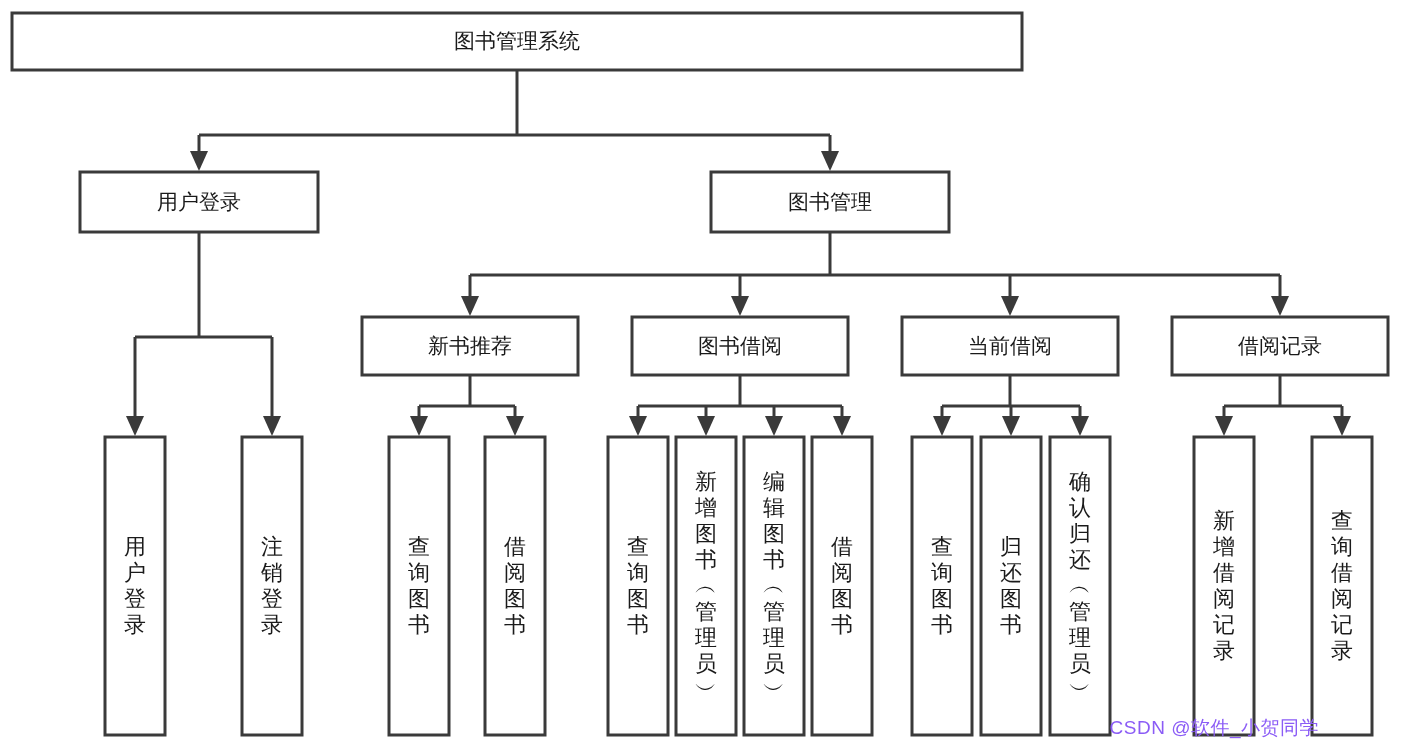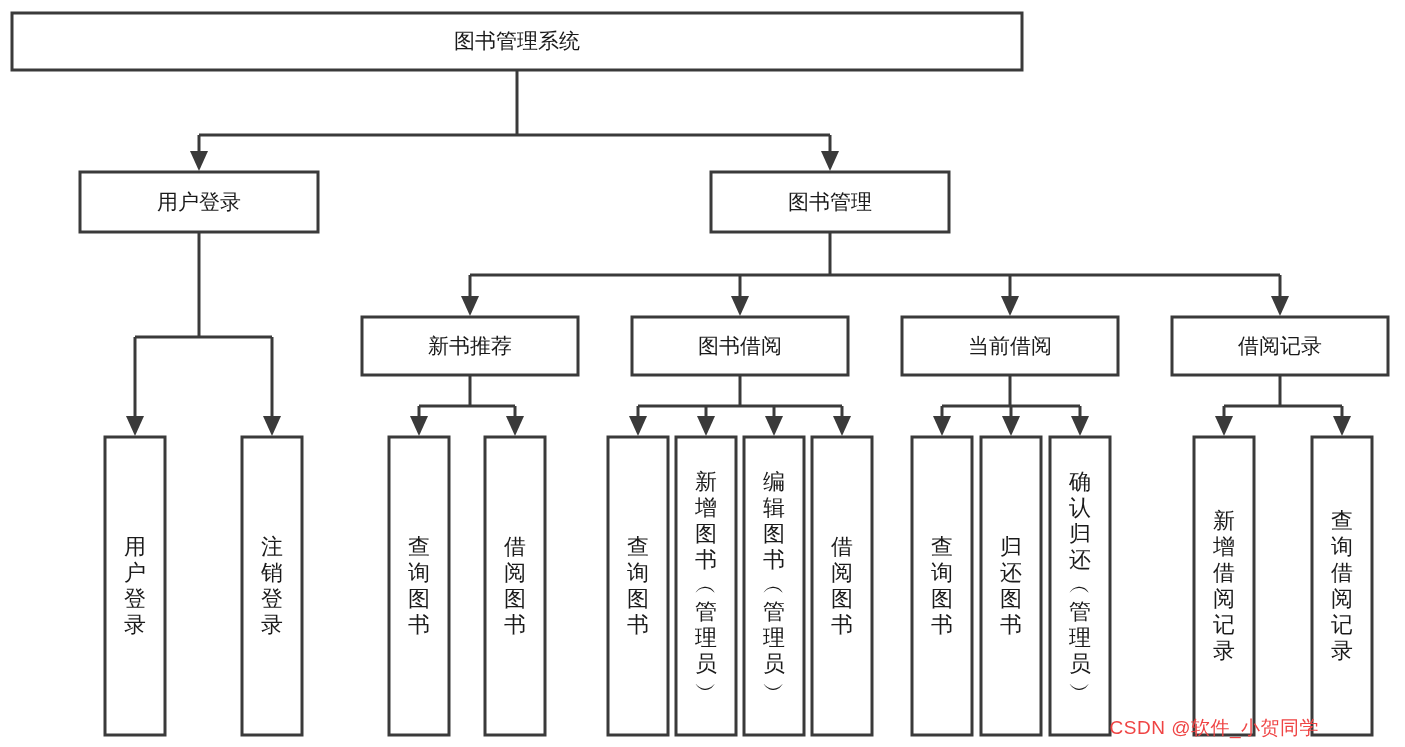--- a/index.html
+++ b/index.html
@@ -53,21 +53,21 @@
   .node-label-v {
     fill: #1a1a1a;
     font-family: "Liberation Sans", "DejaVu Sans", sans-serif;
     font-size: 22px;
     text-anchor: middle;
   }
   .watermark-text {
     position: absolute;
     right: 16px;
     bottom: 6px;
-    color: #ef4444;
+    color: #8b5cf6;
     font-size: 19px;
     font-family: "Liberation Sans", "DejaVu Sans", sans-serif;
     white-space: nowrap;
     letter-spacing: 0.5px;
     user-select: none;
   }
 </style>
 </head>
 <body>
 

